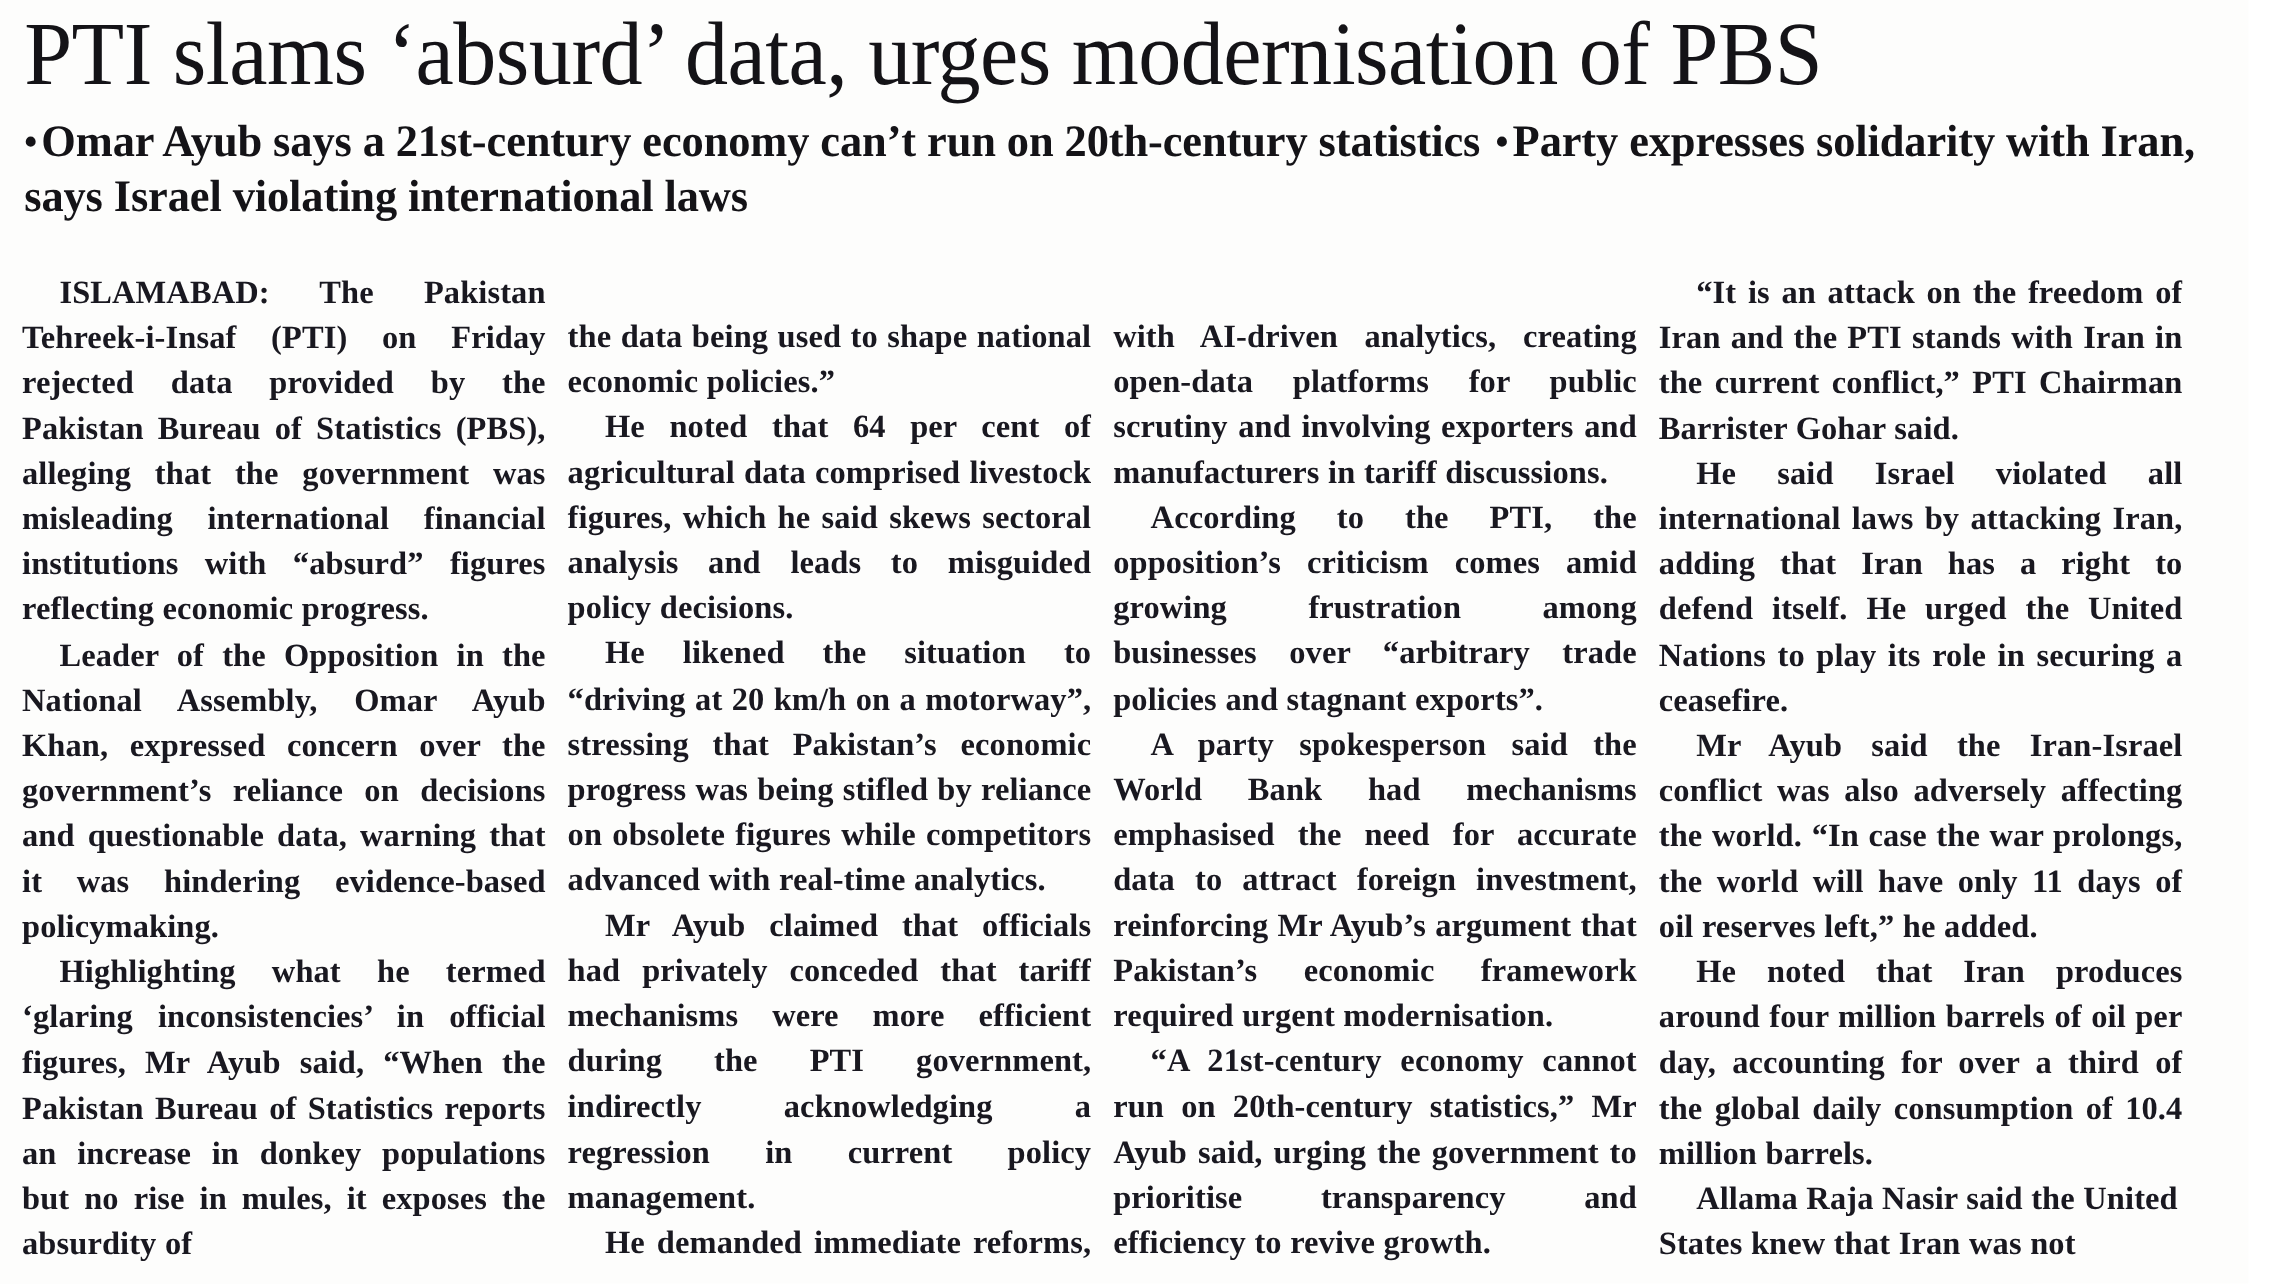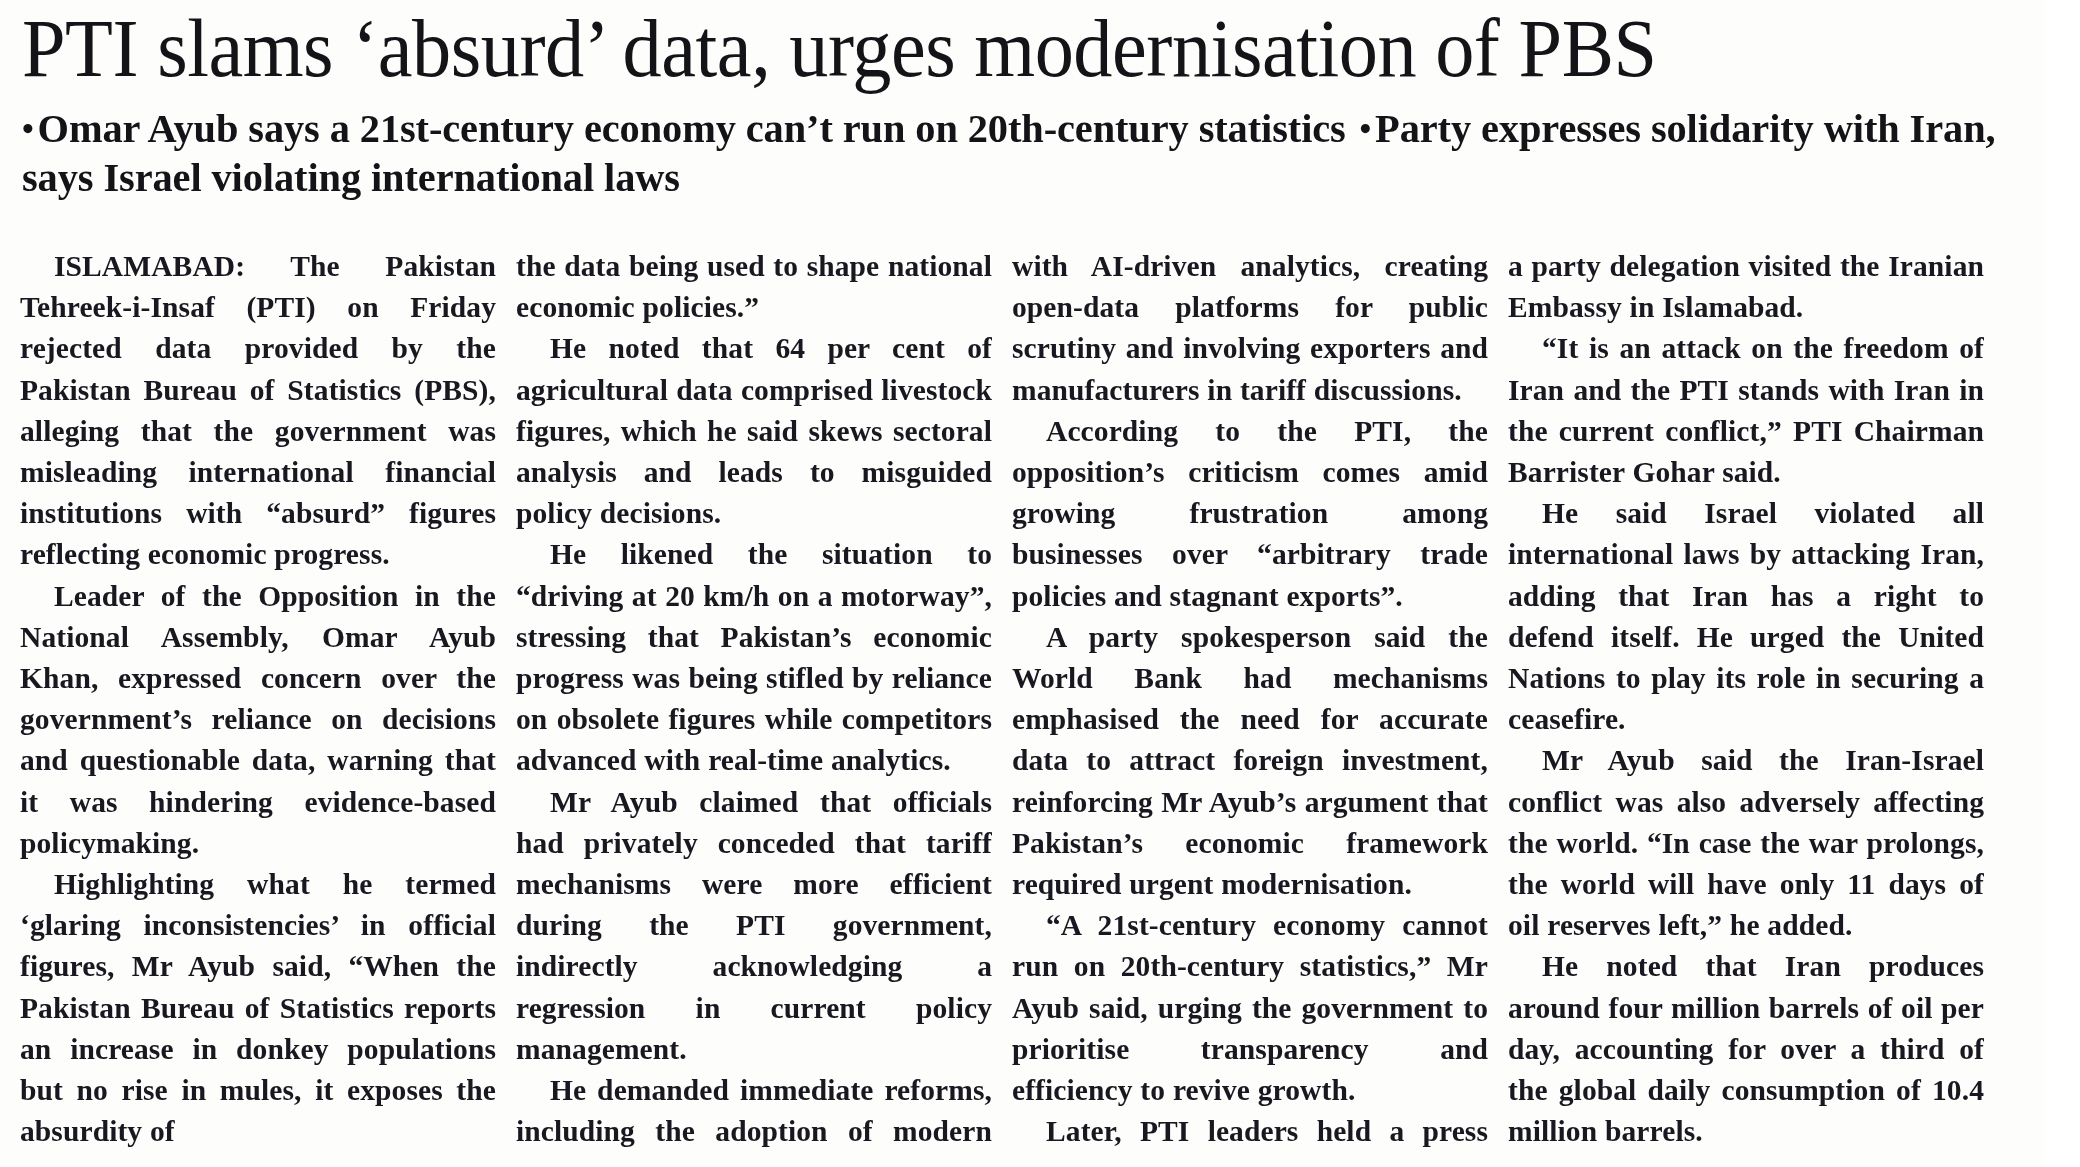--- a/index.html
+++ b/index.html
@@ -97,20 +97,21 @@
     color: #191820;
     text-indent: 34px;
     hyphens: auto;
     -webkit-hyphens: auto;
   }
   .col p.last {
     text-align: left;
   }
   .col p.nofirst {
     text-indent: 0;
+    margin-top: 40px;
   }
 </style>
 </head>
 <body>
 
 <div class="page">
 
   <div class="headline-wrap">
     <h1 class="headline">PTI slams ‘absurd’ data, urges modernisation of PBS</h1>
   </div>
@@ -135,21 +136,20 @@
     </div>
     <div class="col">
       <p class="nofirst">with AI-driven analytics, creating open-data platforms for public scrutiny and involving exporters and manufacturers in tariff discussions.</p>
       <p>According to the PTI, the opposition’s criticism comes amid growing frustration among businesses over “arbitrary trade policies and stagnant exports”.</p>
       <p>A party spokesperson said the World Bank had mechanisms emphasised the need for accurate data to attract foreign investment, reinforcing Mr Ayub’s argument that Pakistan’s economic framework required urgent modernisation.</p>
       <p>“A 21st-century economy cannot run on 20th-century statistics,” Mr Ayub said, urging the government to prioritise transparency and efficiency to revive growth.</p>
       <p>Later, PTI leaders held a press conference to express solidarity with Iran in the current conflict with Israel.</p>
 
     </div>
     <div class="col">
-      <p class="nofirst">a party delegation visited the Iranian Embassy in Islamabad.</p>
       <p>“It is an attack on the freedom of Iran and the PTI stands with Iran in the current conflict,” PTI Chairman Barrister Gohar said.</p>
       <p>He said Israel violated all international laws by attacking Iran, adding that Iran has a right to defend itself. He urged the United Nations to play its role in securing a ceasefire.</p>
       <p>Mr Ayub said the Iran-Israel conflict was also adversely affecting the world. “In case the war prolongs, the world will have only 11 days of oil reserves left,” he added.</p>
       <p>He noted that Iran produces around four million barrels of oil per day, accounting for over a third of the global daily consumption of 10.4 million barrels.</p>
       <p class="last">Allama Raja Nasir said the United States knew that Iran was not producing nuclear weapons. “This is all part of a plan for Greater Israel,” he added.—Staff Reporter</p>
     </div>
   </div>
 
 </div>
 

